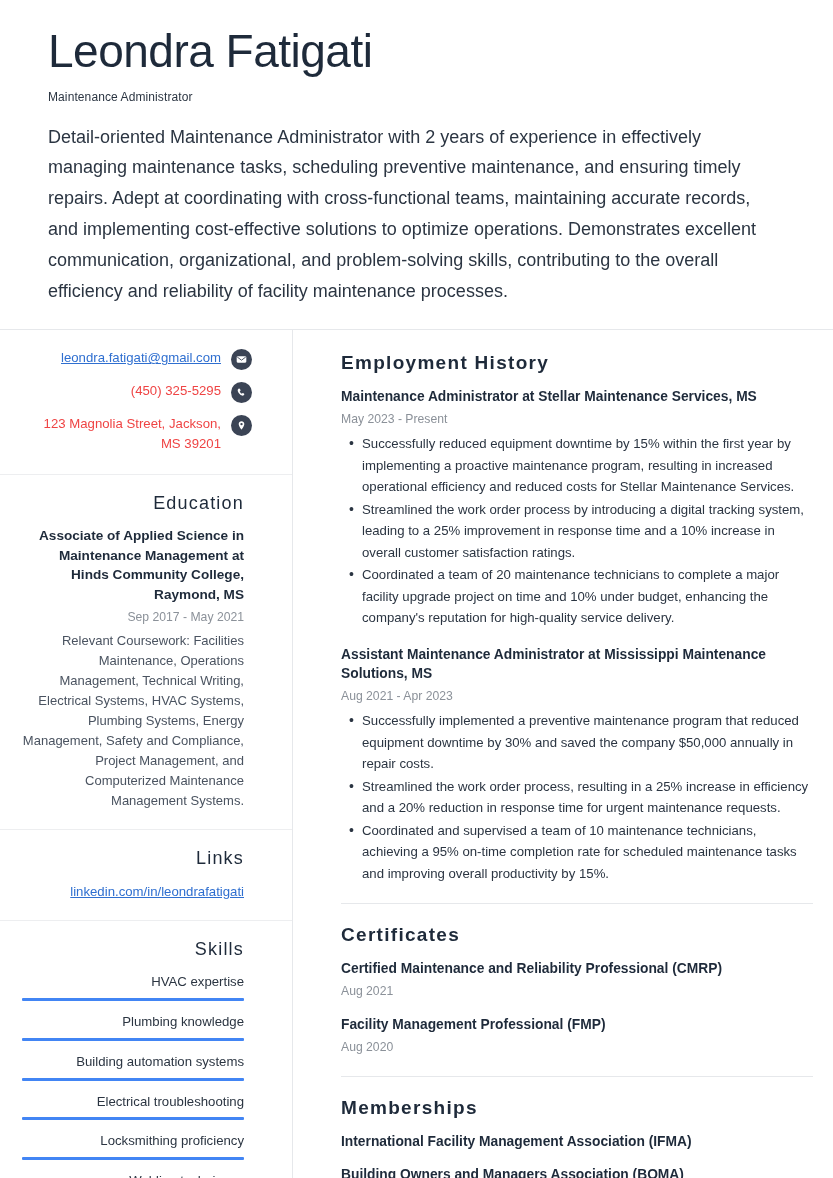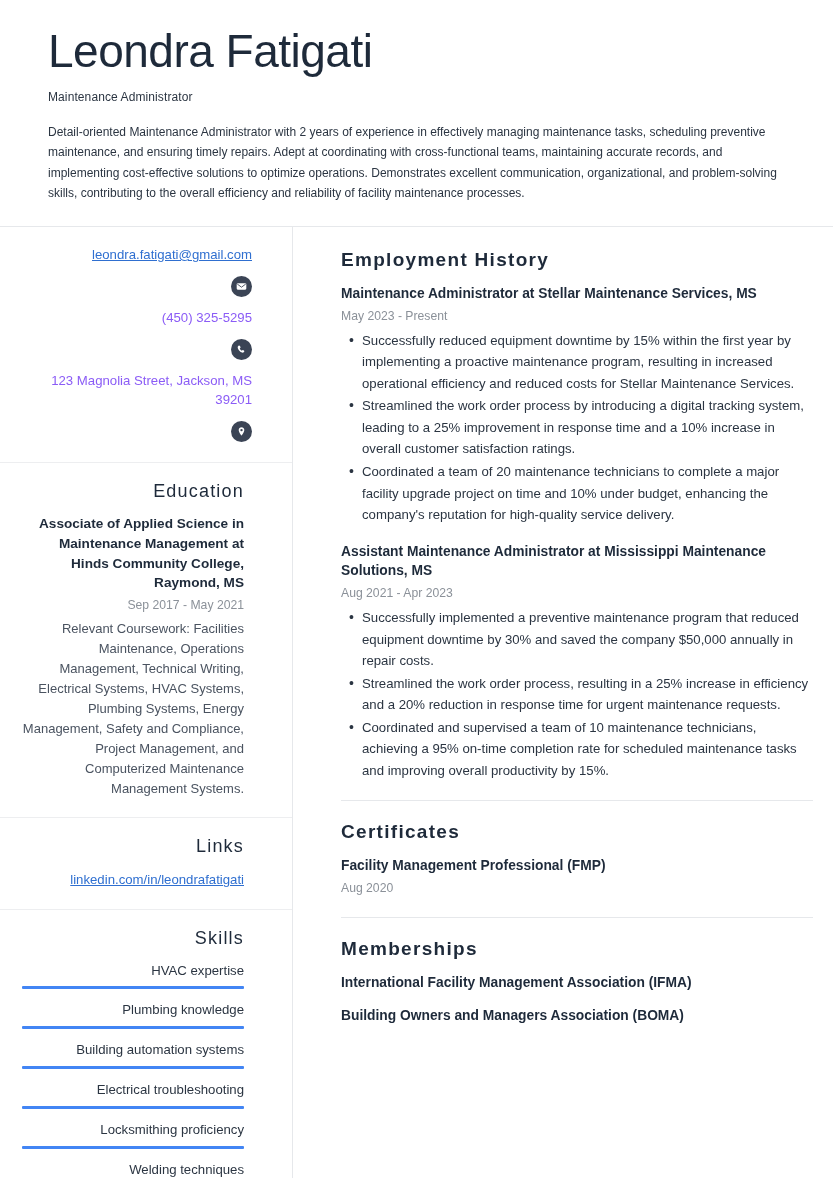--- a/index.html
+++ b/index.html
@@ -39,21 +39,21 @@
   .job-title {
     margin-top: 12px;
     font-size: 12px;
     font-weight: 400;
     color: #2b3542;
     letter-spacing: 0.1px;
   }
 
   .summary {
     margin-top: 18px;
-    font-size: 12px;
+    font-size: 18px;
     line-height: 1.72;
     color: #2b3542;
     max-width: 740px;
     text-align: left;
   }
 
   .rule-full {
     height: 1px;
     background: #e6e8eb;
     width: 100%;
@@ -88,32 +88,31 @@
     background: #edeef0;
     margin: 0;
   }
 
   .contact-block {
     padding: 18px 40px 20px 22px;
   }
 
   .contact-row {
     display: flex;
-    align-items: flex-end;
+    align-items: flex-start;
     justify-content: flex-end;
     gap: 10px;
     margin-bottom: 11px;
-    flex-direction: column;
   }
   .contact-row:last-child { margin-bottom: 0; }
 
   .contact-text {
     font-size: 13.2px;
     line-height: 1.5;
-    color: #8b5cf6;
+    color: #ef4444;
     text-align: right;
   }
 
   .contact-text.link {
     color: #2f6fd0;
     text-decoration: underline;
   }
 
   .ic {
     flex: 0 0 auto;
@@ -389,20 +388,24 @@
             <li>Coordinated and supervised a team of 10 maintenance technicians, achieving a 95% on-time completion rate for scheduled maintenance tasks and improving overall productivity by 15%.</li>
           </ul>
         </div>
       </div>
 
       <div class="section-divider"></div>
 
       <div class="section tight">
         <div class="section-heading">Certificates</div>
 
+        <div class="cert-entry">
+          <div class="entry-title">Certified Maintenance and Reliability Professional (CMRP)</div>
+          <div class="entry-dates">Aug 2021</div>
+        </div>
 
         <div class="cert-entry">
           <div class="entry-title">Facility Management Professional (FMP)</div>
           <div class="entry-dates">Aug 2020</div>
         </div>
       </div>
 
       <div class="section-divider"></div>
 
       <div class="section tight">

